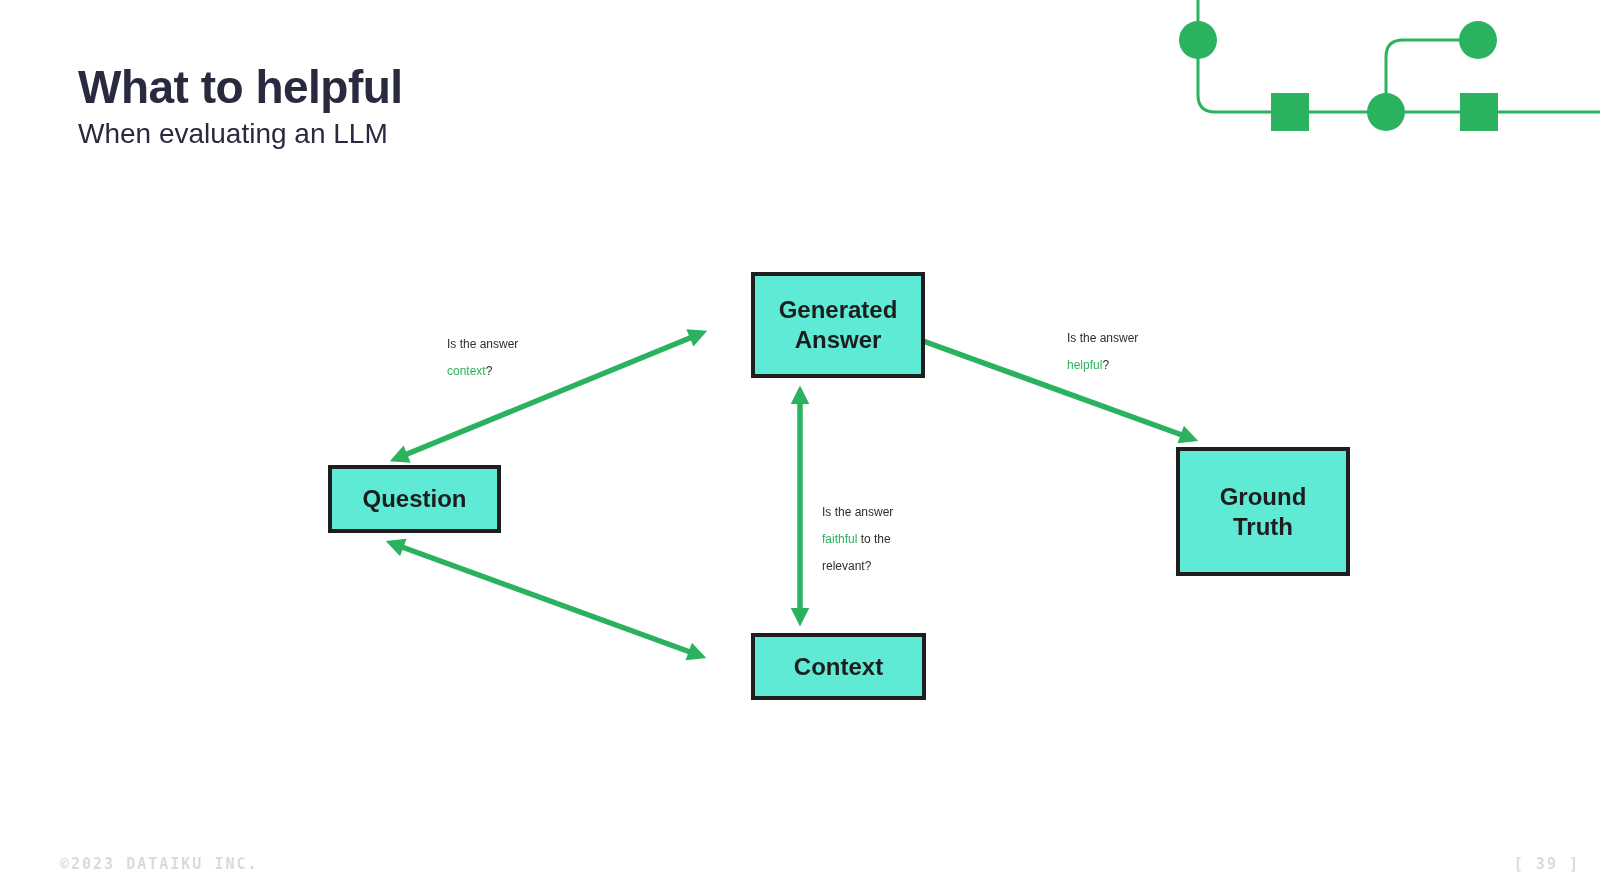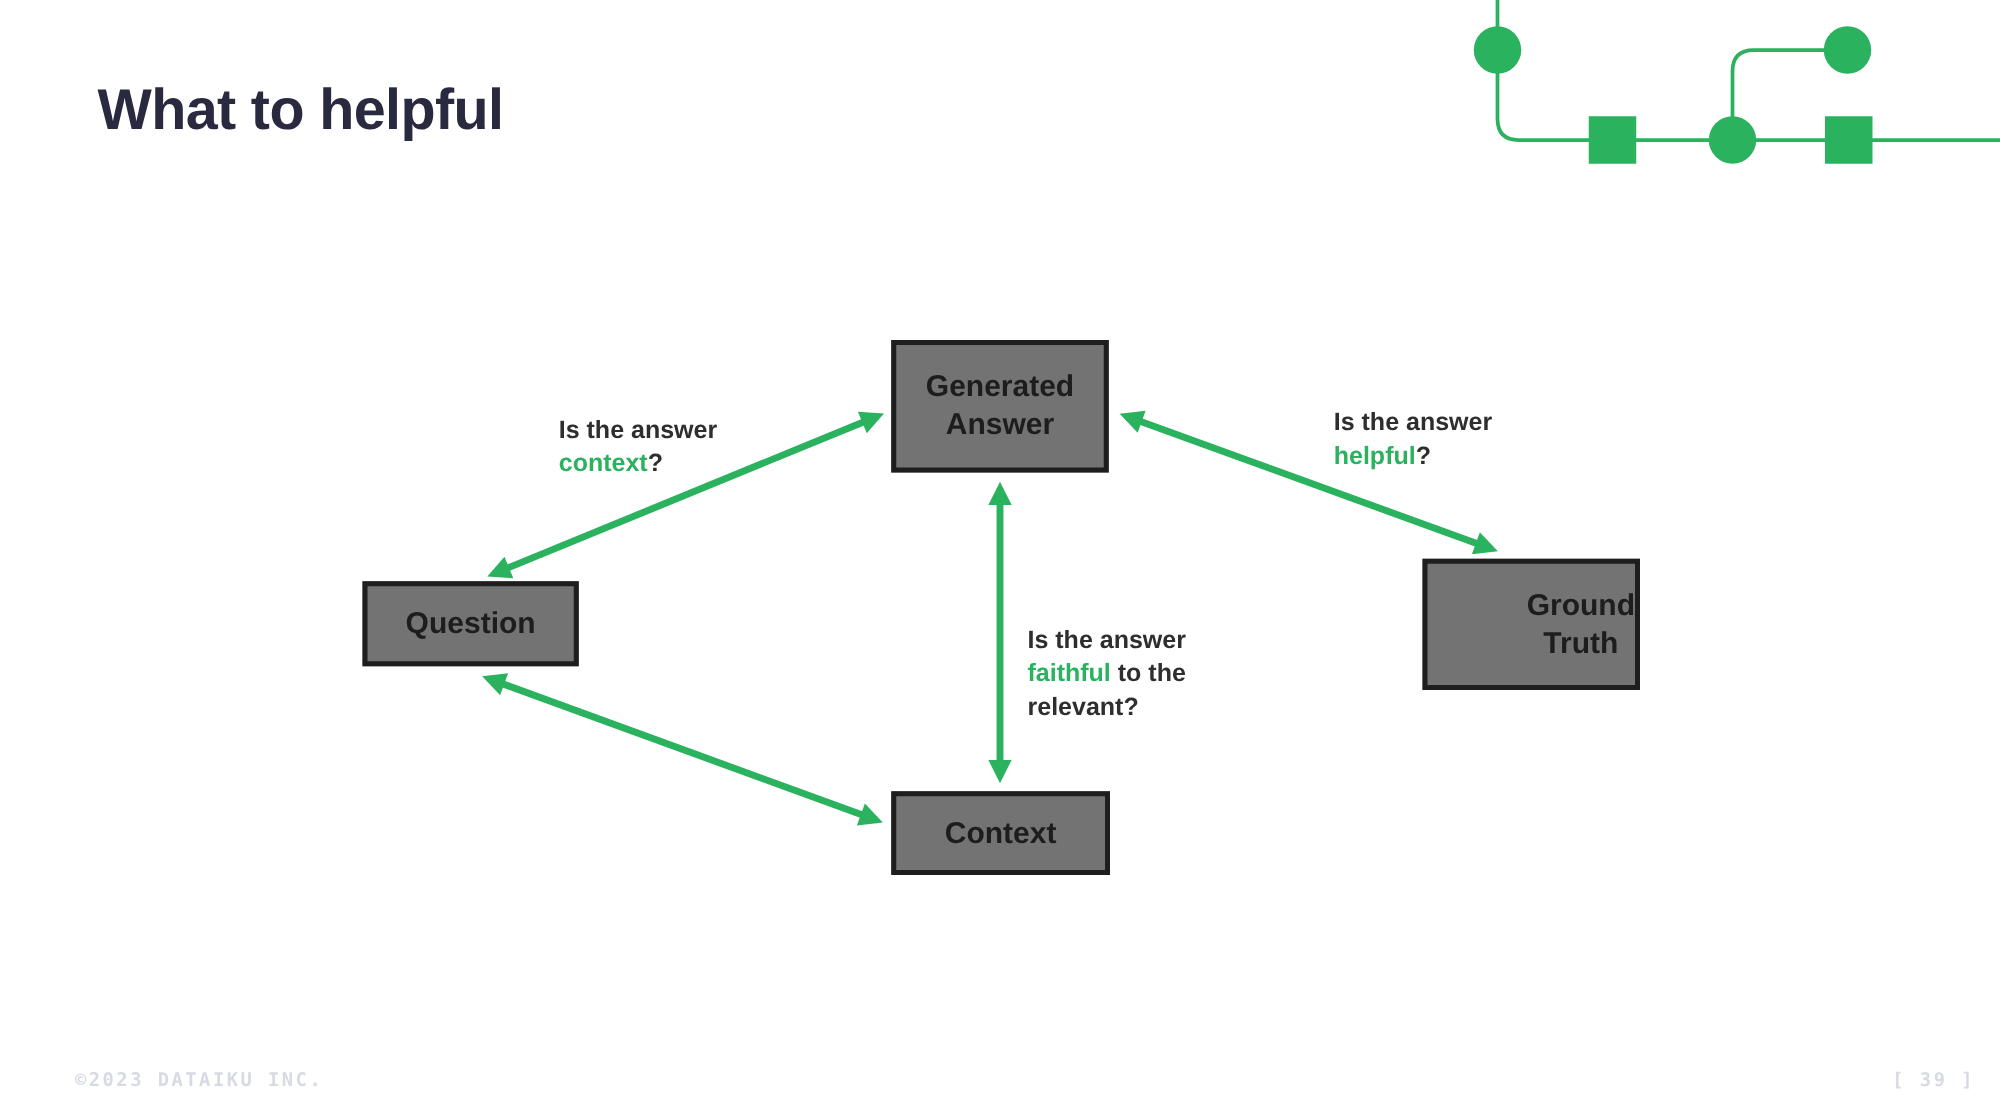--- a/index.html
+++ b/index.html
@@ -34,40 +34,41 @@
   
   .decor { position: absolute; top: 0; left: 0; pointer-events: none; }
 
   
   .arrows { position: absolute; top: 0; left: 0; pointer-events: none; }
 
   
   .node {
     position: absolute;
     border: 4px solid #1e1e1e;
-    background: #737373;
+    background: #5eead4;
     display: flex;
     align-items: center;
     justify-content: center;
     text-align: center;
     font-weight: bold;
     font-size: 24px;
     line-height: 1.25;
     color: #1d1d1d;
+    margin-left: 38px;
   }
   .node-generated-answer { left: 713px; top: 272px; width: 174px; height: 106px; }
   .node-question         { left: 290px; top: 465px; width: 173px; height: 68px;  }
   .node-context          { left: 713px; top: 633px; width: 175px; height: 67px;  }
-  .node-ground-truth     { left: 1138px; top: 447px; width: 174px; height: 105px; justify-content: flex-end; }
+  .node-ground-truth     { left: 1138px; top: 447px; width: 174px; height: 129px; }
 
   
   .edge-label {
     position: absolute;
-    font-weight: bold;
-    font-size: 20px;
+    font-weight: normal;
+    font-size: 12px;
     line-height: 27px;
     color: #2e2e2e;
     white-space: nowrap;
   }
   .edge-label .green { color: #2bb25f; }
   .label-relevant { left: 447px; top: 331px; }
   .label-correct  { left: 1067px; top: 325px; }
   .label-faithful { left: 822px; top: 499px; }
   .label-helpful  { left: 412px; top: 601px; }
 
@@ -84,20 +85,21 @@
   .footer-left { left: 60px; }
   .footer-right { right: 20px; }
 </style>
 </head>
 <body>
 
 <div class="slide">
 
   <div class="header">
     <h1 class="title">What to helpful</h1>
+    <p class="subtitle">When evaluating an LLM</p>
   </div>
 
   <svg class="decor" width="1600" height="175" viewBox="0 0 1600 175" aria-hidden="true">
     <g stroke="#2bb25f" stroke-width="3" fill="none">
       <path d="M1198,0 L1198,95 Q1198,112 1215,112 L1600,112"></path>
       <path d="M1386,112 L1386,57 Q1386,40 1403,40 L1478,40"></path>
     </g>
     <g fill="#2bb25f" stroke="none">
       <circle cx="1198" cy="40" r="19"></circle>
       <rect x="1271" y="93" width="38" height="38"></rect>

